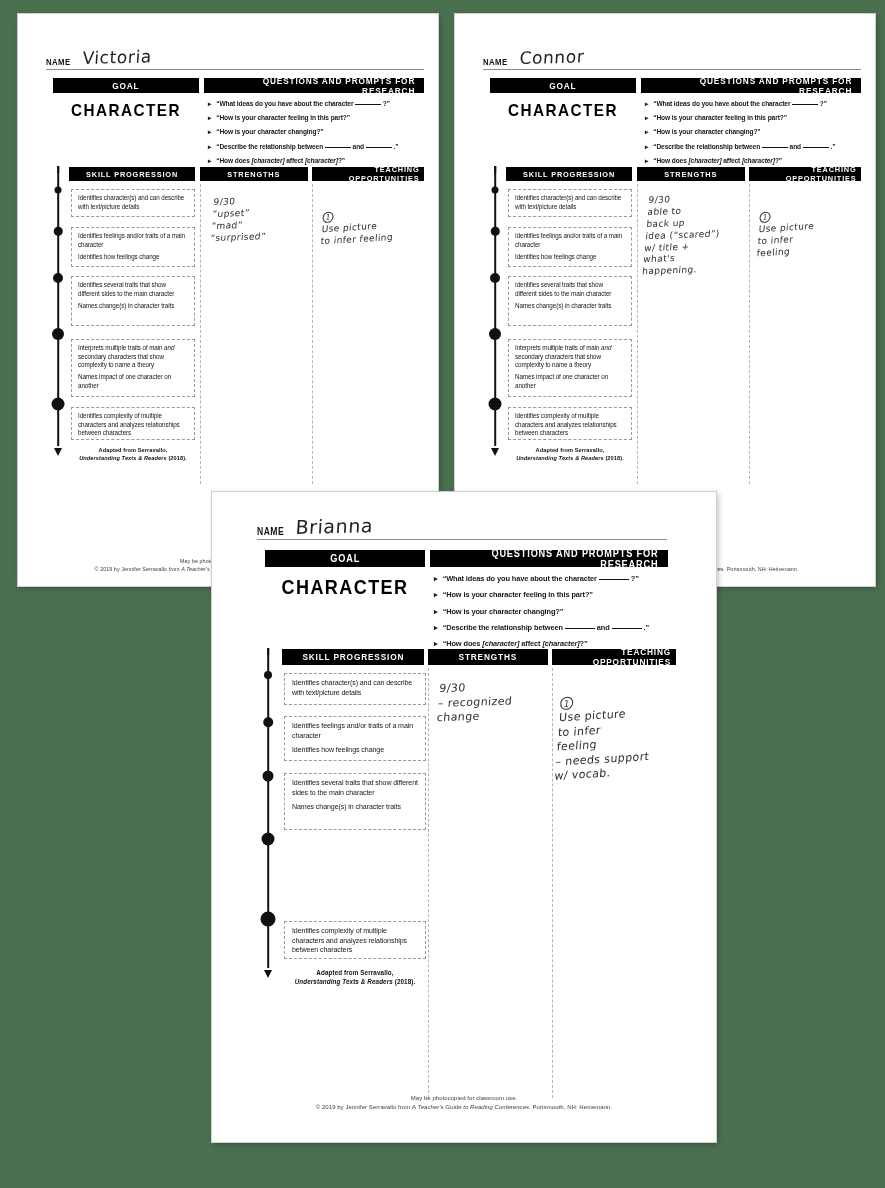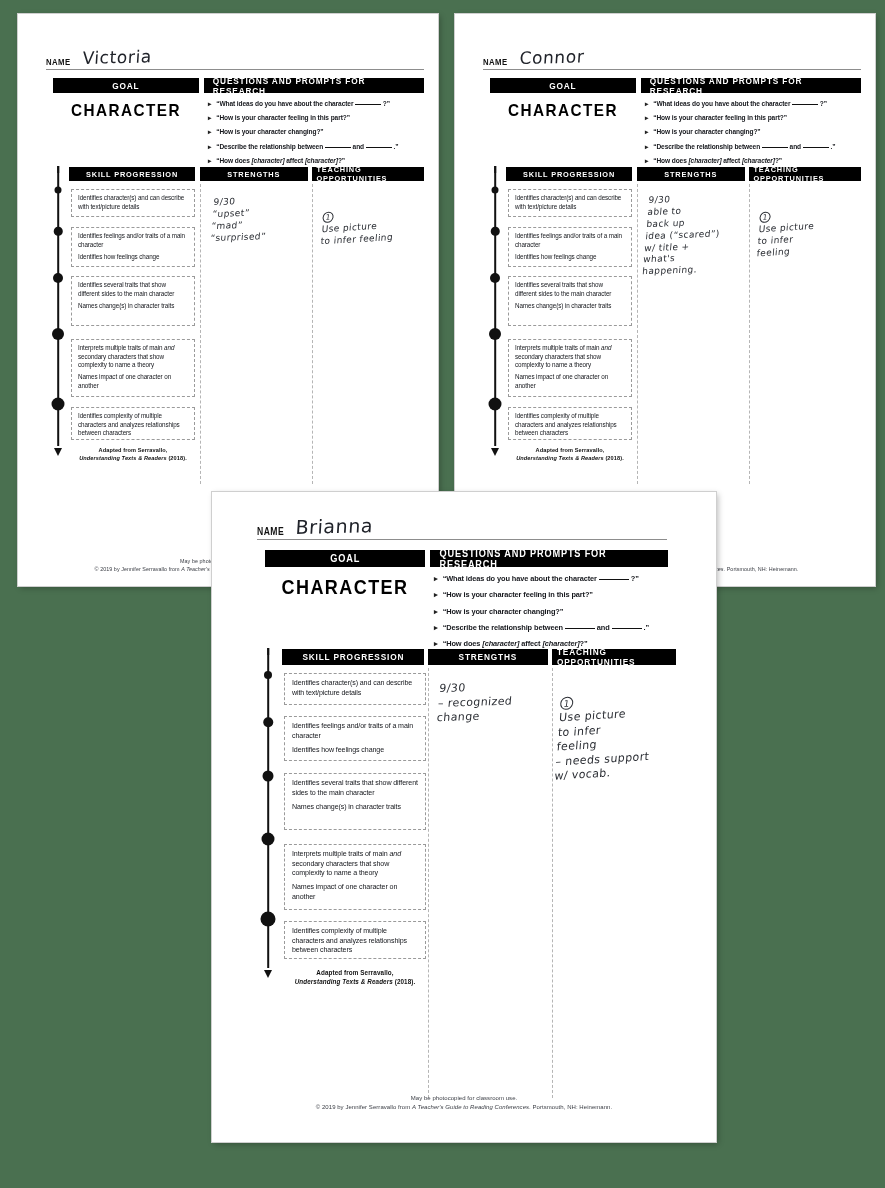--- a/index.html
+++ b/index.html
@@ -52,21 +52,21 @@
     transform-origin: left bottom;
   }
 
   
   .bar {
     position: absolute;
     background: #000000;
     color: #ffffff;
     font-family: "Liberation Sans Narrow", "Liberation Sans", sans-serif;
     font-weight: bold;
-    text-align: left;
+    text-align: right;
     letter-spacing: 0.9px;
     display: flex;
     align-items: center;
     justify-content: center;
     text-transform: uppercase;
   }
   .bar span { transform: scaleX(0.92); display: inline-block; }
 
   
   .goal-word {
@@ -472,24 +472,20 @@
       <div class="line">Identifies character(s) and can describe with text/picture details</div>
     </div>
     <div class="skill-box" style="left:72px; top:224px; width:142px; height:45px; padding:5px 7px; font-size:7.1px; line-height:1.36;">
       <div class="line">Identifies feelings and/or traits of a main character</div>
       <div class="line">Identifies how feelings change</div>
     </div>
     <div class="skill-box" style="left:72px; top:281px; width:142px; height:57px; padding:5px 7px; font-size:7.1px; line-height:1.36;">
       <div class="line">Identifies several traits that show different sides to the main character</div>
       <div class="line">Names change(s) in character traits</div>
     </div>
-    <div class="skill-box" style="left:72px; top:352px; width:142px; height:66px; padding:5px 7px; font-size:7.1px; line-height:1.36;">
-      <div class="line">Interprets multiple traits of main <em>and</em> secondary characters that show complexity to name a theory</div>
-      <div class="line">Names impact of one character on another</div>
-    </div>
     <div class="skill-box" style="left:72px; top:429px; width:142px; height:38px; padding:5px 7px; font-size:7.1px; line-height:1.36;">
       <div class="line">Identifies complexity of multiple characters and analyzes relationships between characters</div>
     </div>
 
     <div class="adapted" style="left:72px; top:477px; width:142px; font-size:6.3px;">
       <div>Adapted from Serravallo,</div>
       <div><em>Understanding Texts &amp; Readers</em><span> (2018).</span></div>
     </div>
 
     <div class="hand" style="left:228px; top:190px; font-size:11px;">9/30

